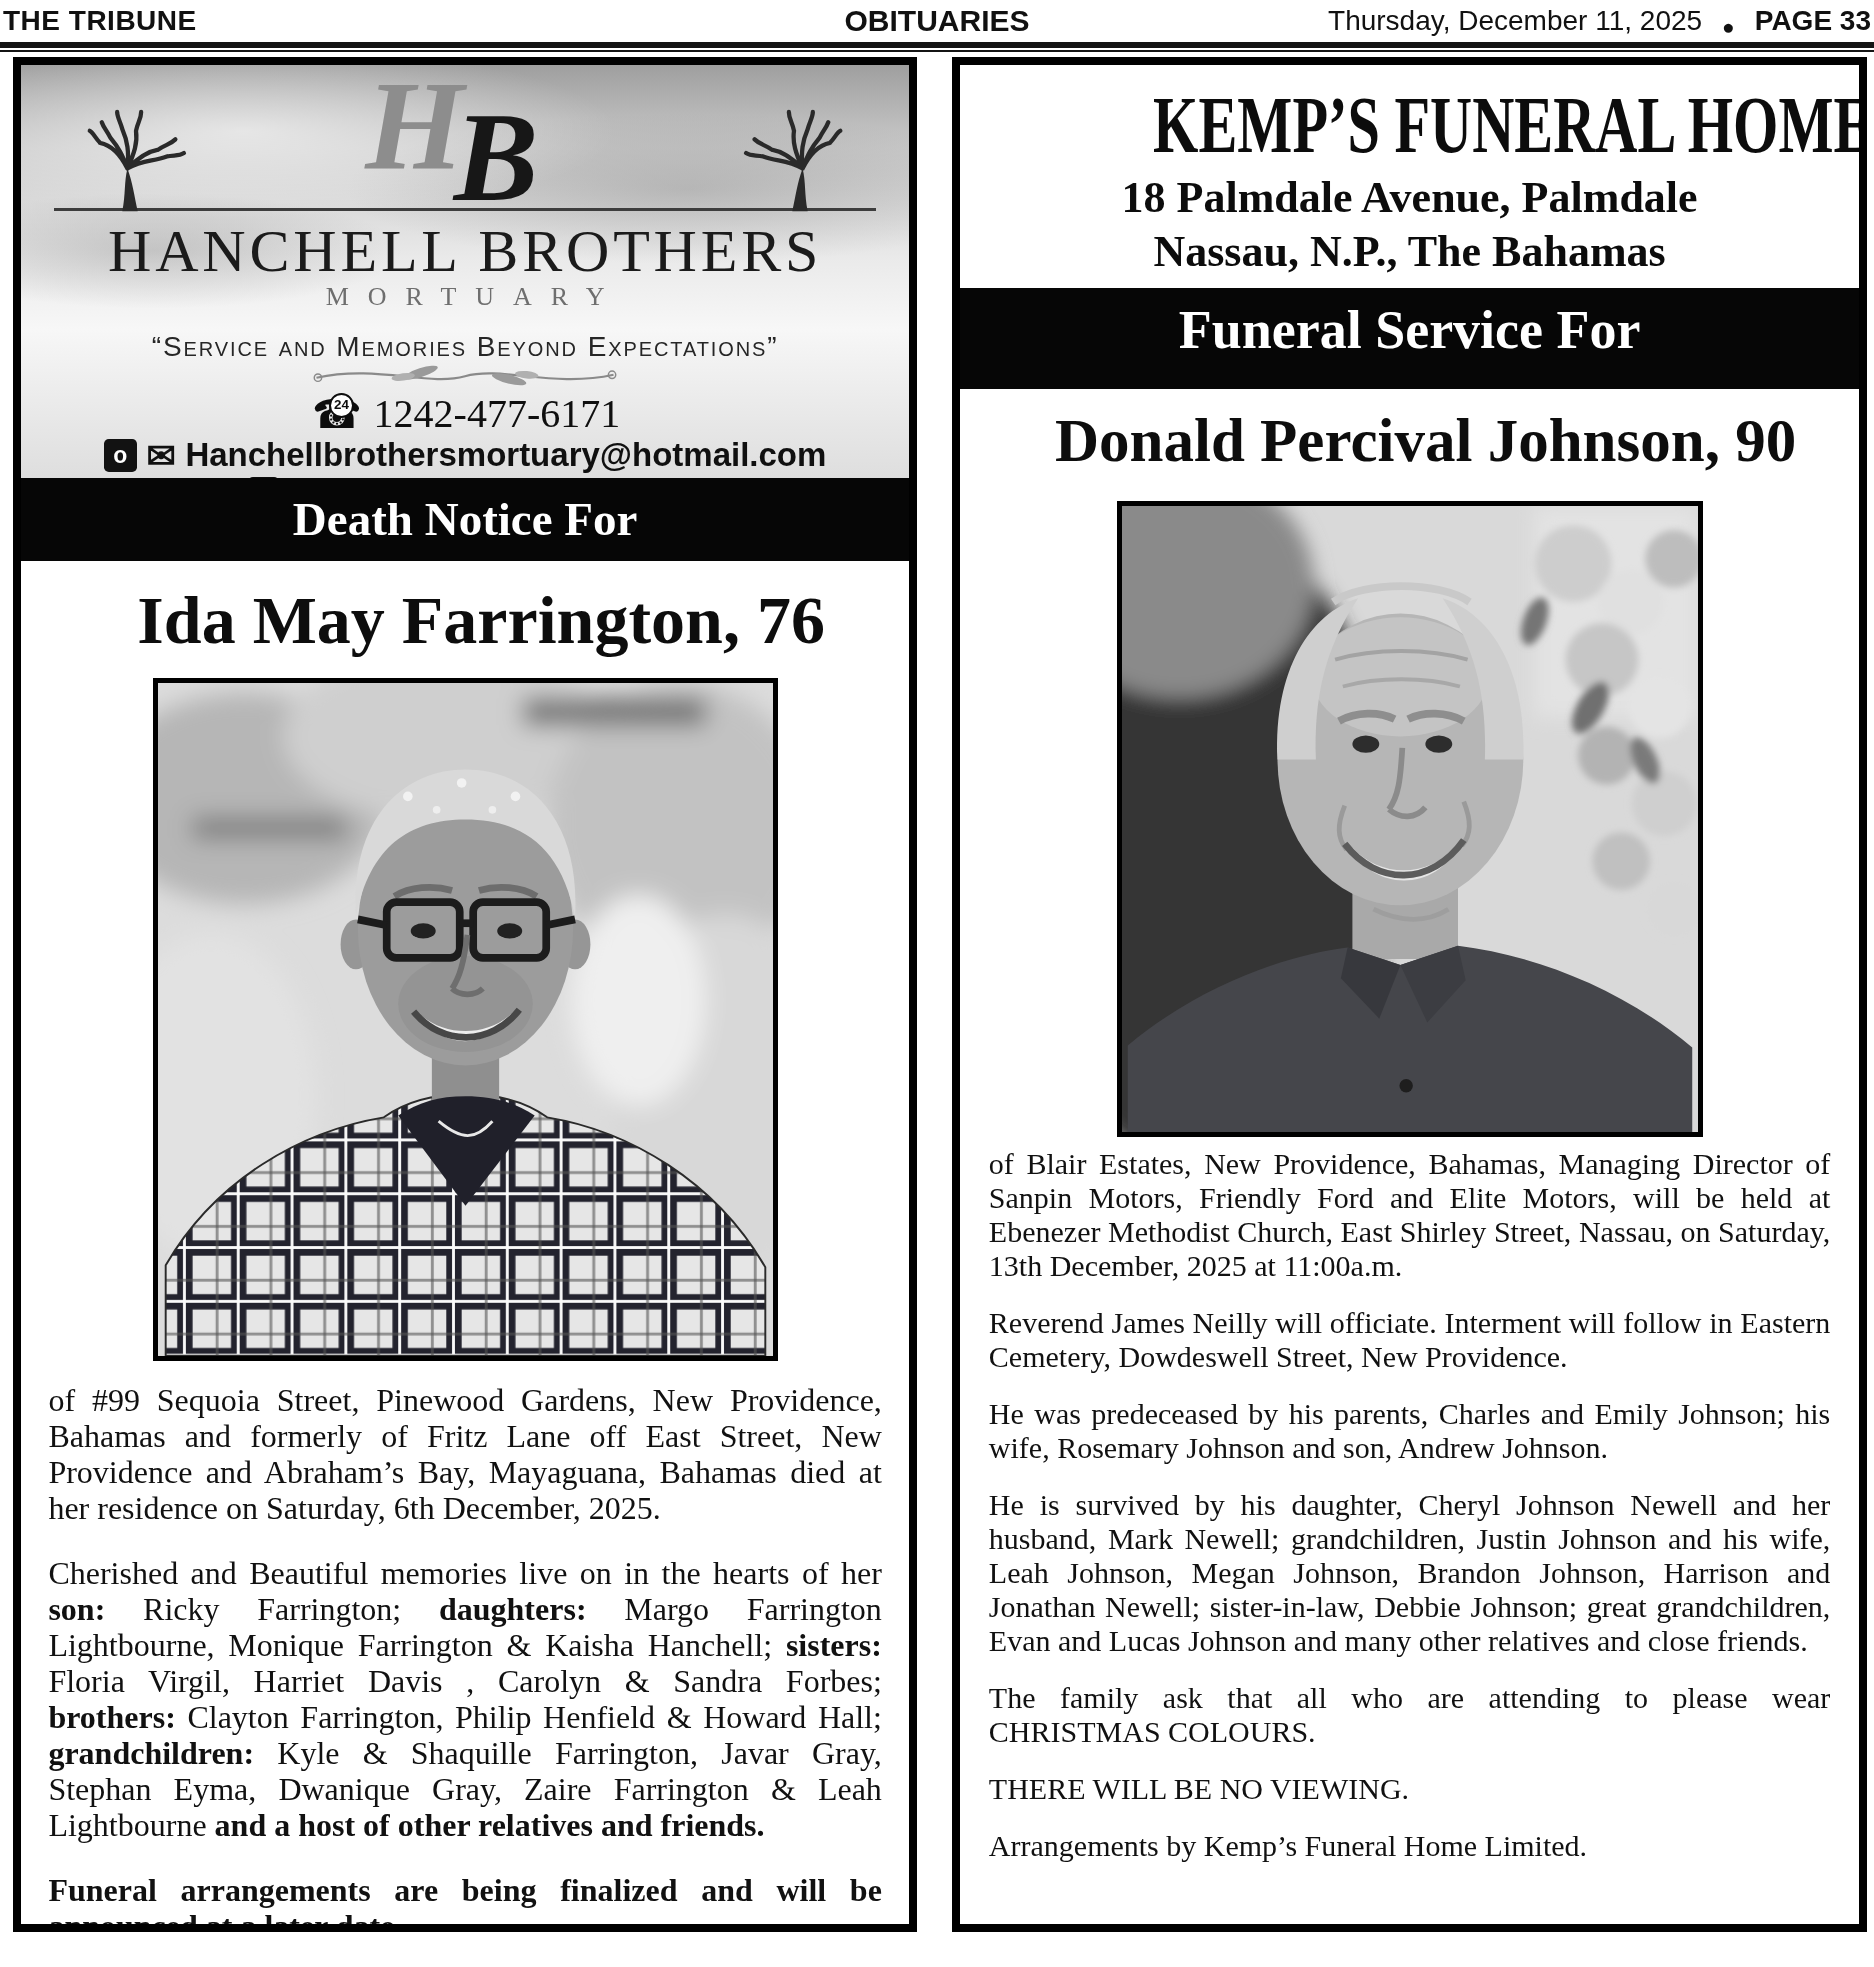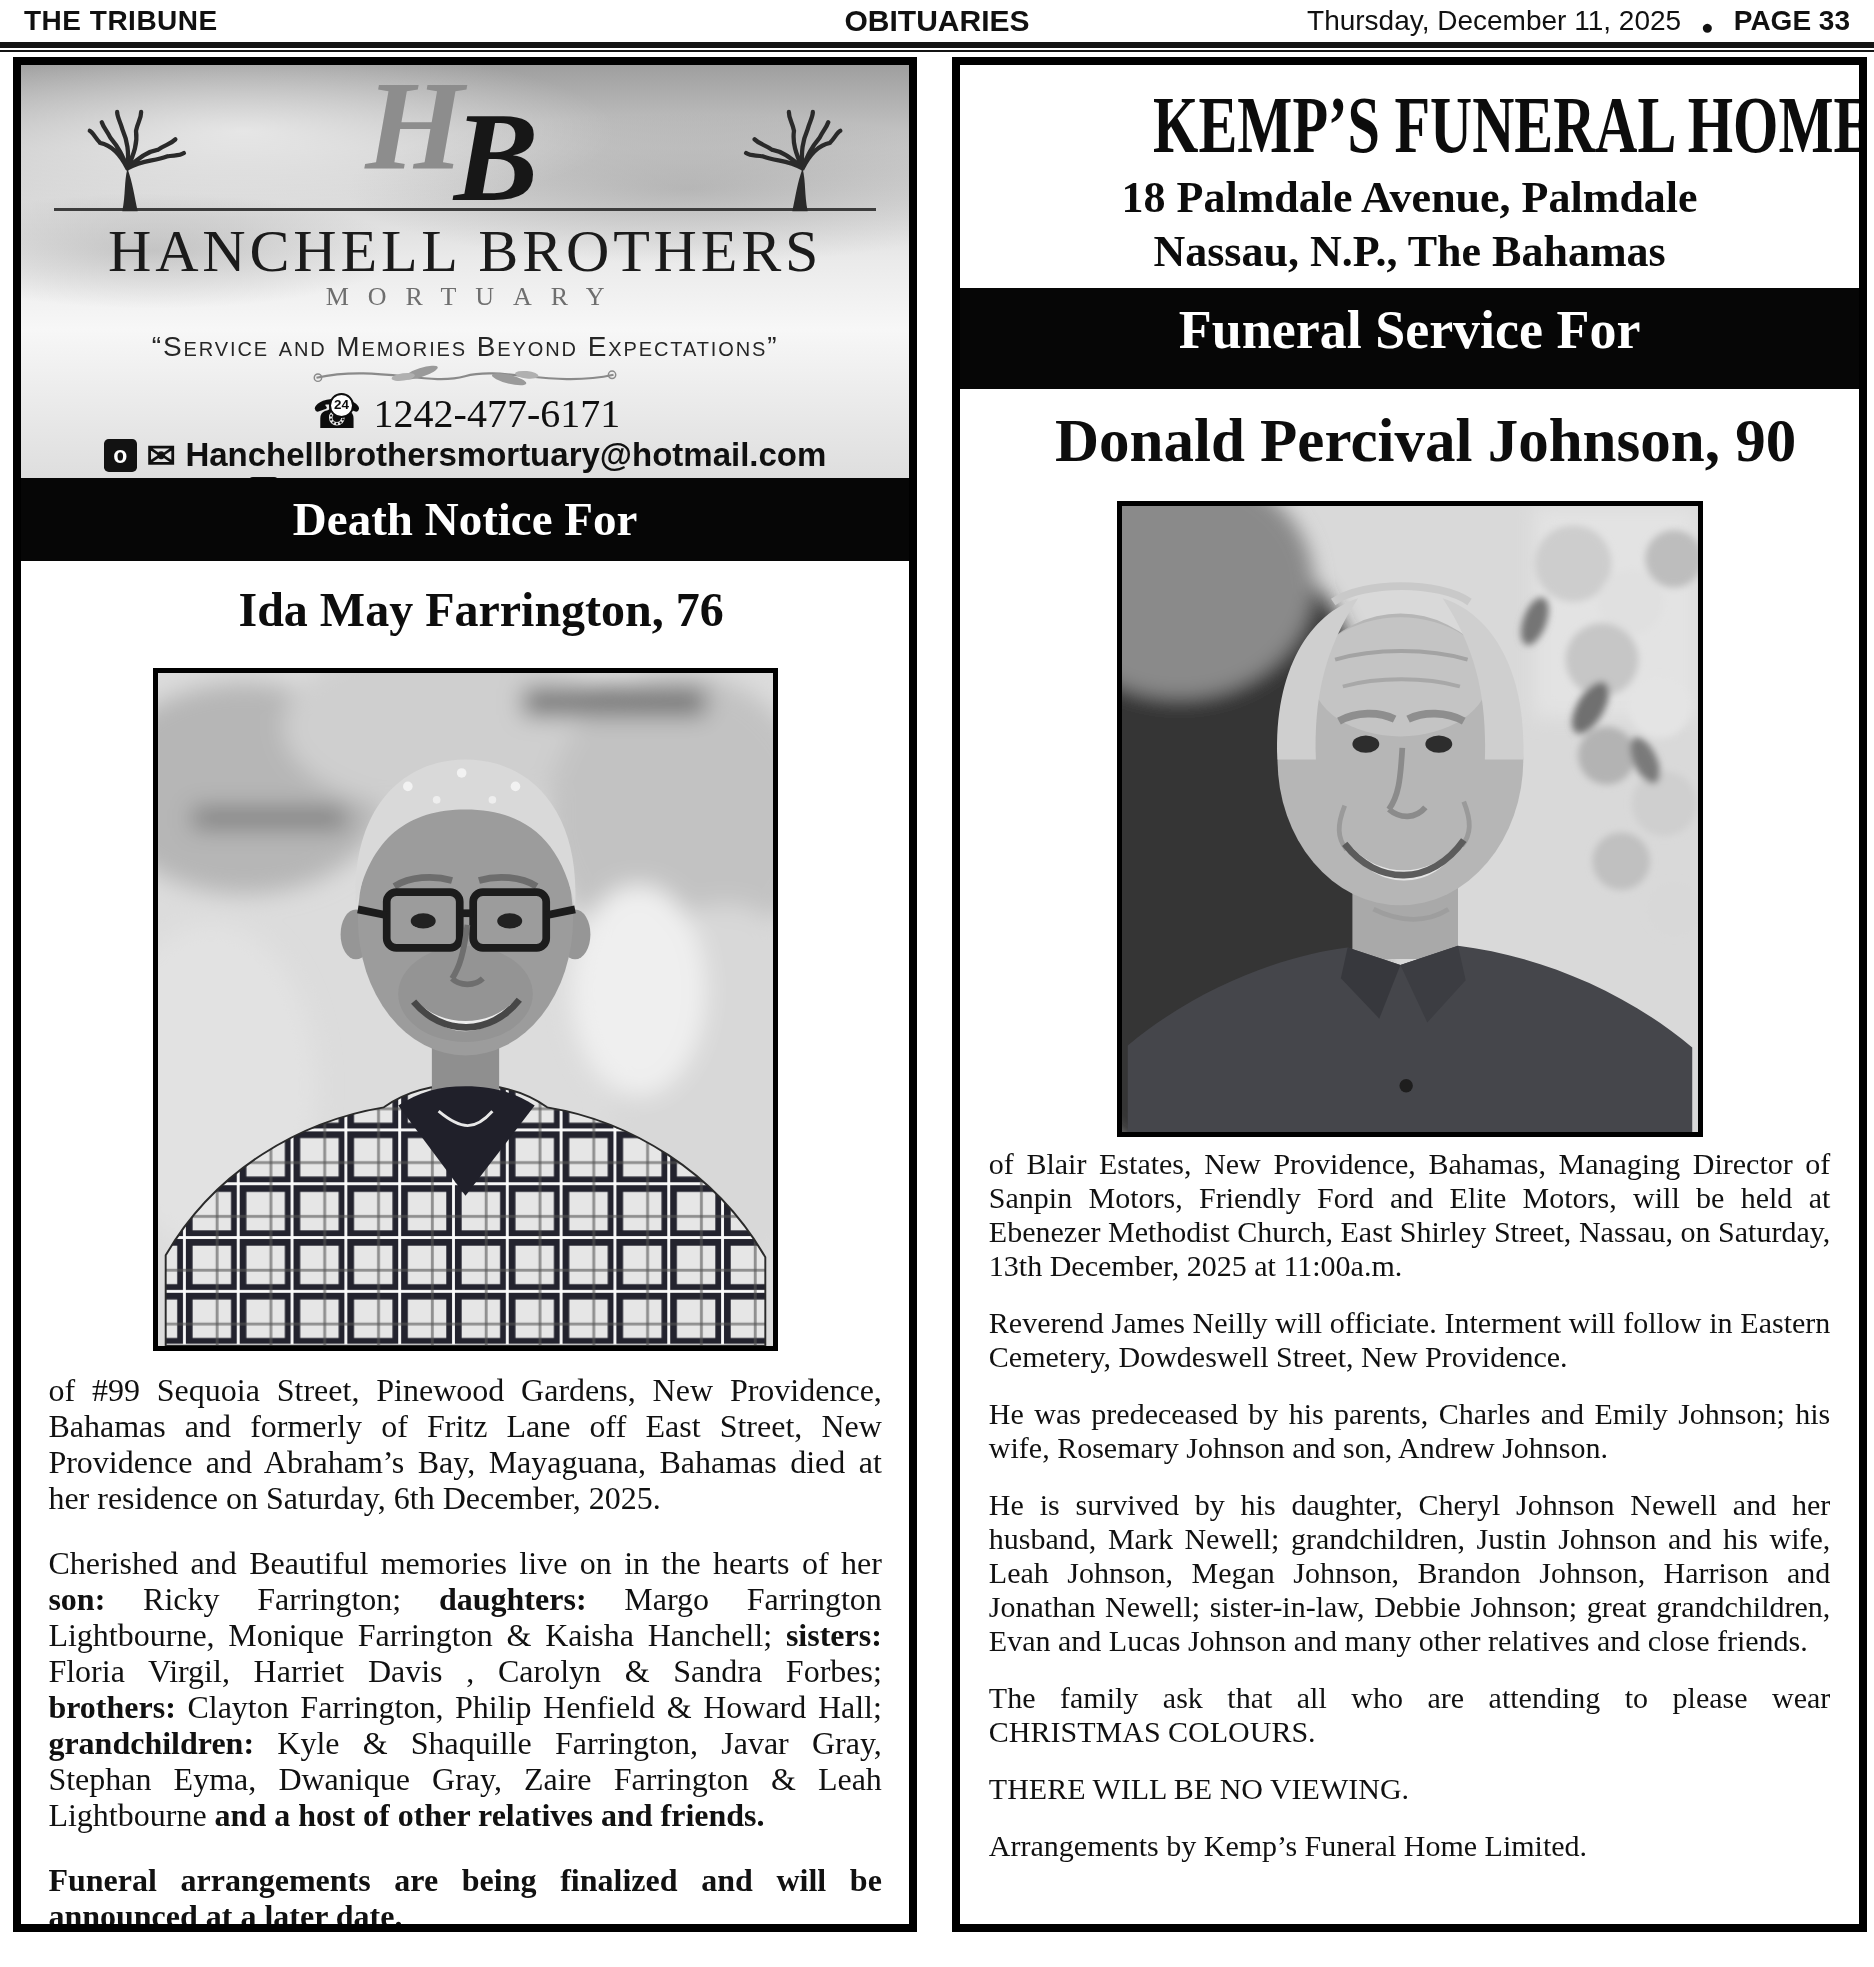--- a/index.html
+++ b/index.html
@@ -1,41 +1,41 @@
 <!DOCTYPE html>
 <html><head>
 <meta charset="utf-8">
 <style>
   html,body{margin:0;padding:0;background:#ffffff;}
   .page{position:relative;width:1874px;height:1967px;background:#fff;overflow:hidden;
         font-family:"Liberation Serif",serif;color:#111;}
 
   
   .masthead{position:relative;height:42px;display:flex;align-items:center;
-            padding:0 24px;font-family:"Liberation Sans",sans-serif;font-size:28px;}
+            padding:0 3px;font-family:"Liberation Sans",sans-serif;font-size:28px;}
   .masthead .pub{font-weight:bold;letter-spacing:0.5px;}
   .masthead .section{position:absolute;left:50%;transform:translateX(-50%);font-weight:bold;font-size:30px;}
   .dateline{margin-left:auto;display:flex;align-items:flex-end;gap:20px;font-size:28px;}
   .dateline .page-no{font-weight:bold;}
   .dateline .sep{font-size:21px;line-height:1;}
   .rule-a{height:5.8px;background:#141414;}
   .rule-b{height:1.9px;background:#141414;margin-top:1.9px;}
 
   
   .columns{display:flex;gap:35px;padding:5.8px 6.7px 0 13.4px;}
   .obit{border:8.6px solid #000;height:1875px;box-sizing:border-box;background:#fff;overflow:hidden;}
   .obit.left{width:904px;}
   .obit.right{width:916px;}
 
   
   .band{background:#060606;color:#fff;text-align:center;font-weight:bold;}
   .obit.left  .band{height:83px;line-height:83px;font-size:47px;}
   .obit.right .band{height:101px;line-height:85px;font-size:54px;}
   .deceased{font-weight:bold;text-align:center;color:#0d0d0d;white-space:nowrap;padding-left:32px;}
-  .obit.left  .deceased{font-size:48px;line-height:92px;margin-top:3px;}
+  .obit.left  .deceased{font-size:68px;line-height:92px;margin-top:13px;}
   .obit.right .deceased{font-size:61px;line-height:92px;margin-top:5.8px;}
 
   
   .photo-frame{border:5.8px solid #000;background:#cfcfcf;font-size:0;}
   .obit.left  .photo-frame{width:615px;margin:11.5px auto 0;}
   .obit.right .photo-frame{width:576px;margin:13.4px auto 0;}
   .photo-frame svg{display:block;width:100%;height:auto;}
 
   
   .body-text{text-align:justify;}

